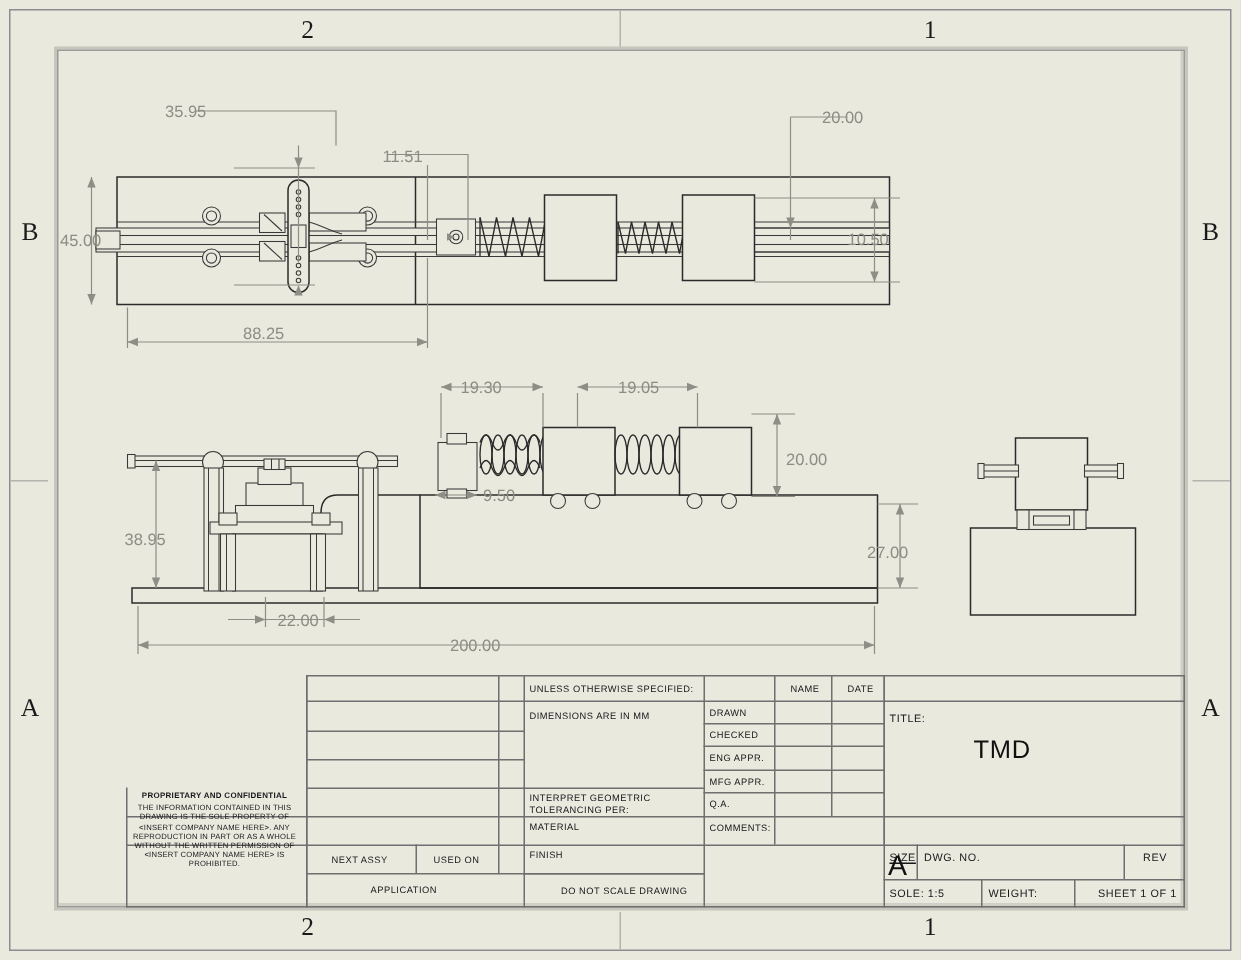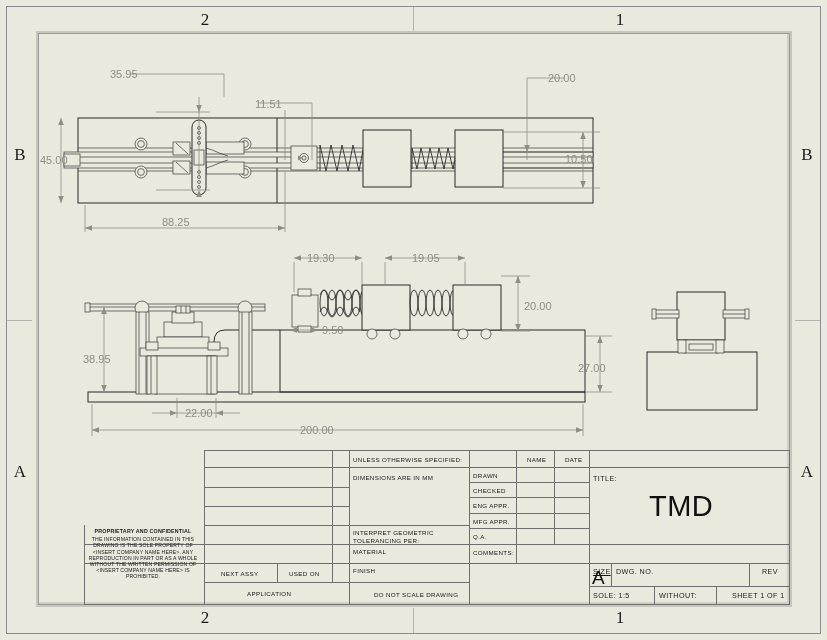--- a/index.html
+++ b/index.html
@@ -55,21 +55,21 @@
   .tb-txt{
     position:absolute;color:#17171a;
     font-family:"Liberation Sans",sans-serif;
     font-size:6.2px;letter-spacing:0.35px;white-space:nowrap;
   }
   .tb-txt.md{font-size:7.2px;letter-spacing:0.4px;}
   .prop-box{position:absolute;color:#17171a;font-size:5.1px;line-height:6.2px;
     text-align:center;font-family:"Liberation Sans",sans-serif;letter-spacing:0.15px;}
   .prop-h{font-weight:bold;font-size:5.3px;display:block;margin-bottom:2px;letter-spacing:0.2px;}
   .title-big{
-    position:absolute;color:#101010;font-size:29px;
+    position:absolute;color:#101010;font-size:17px;
     font-family:"Liberation Sans",sans-serif;letter-spacing:0.5px;
   }
   .size-a{position:absolute;color:#101010;font-size:19px;font-family:"Liberation Sans",sans-serif;}
 </style>
 </head>
 <body>
 
 <div id="root">
 
   <div class="zone-frame"></div>
@@ -420,17 +420,17 @@
 
     <div class="tb-txt md" style="left:509px;top:24px;">TITLE:</div>
     <div class="title-big" style="left:565px;top:40px;">TMD</div>
 
     <div class="tb-txt md" style="left:509px;top:117px;text-decoration:underline;">SIZE</div>
     <div class="size-a" style="left:508px;top:117px;">A</div>
     <div class="tb-txt md" style="left:532px;top:117px;">DWG.  NO.</div>
     <div class="tb-txt md" style="left:678px;top:117px;">REV</div>
 
     <div class="tb-txt md" style="left:509px;top:141px;">SOLE: 1:5</div>
-    <div class="tb-txt md" style="left:575px;top:141px;">WITHOUT:</div>
+    <div class="tb-txt md" style="left:575px;top:141px;">WEIGHT:</div>
     <div class="tb-txt md" style="left:648px;top:141px;">SHEET 1 OF 1</div>
   </div>
 
 </div>
 
 </body></html>

